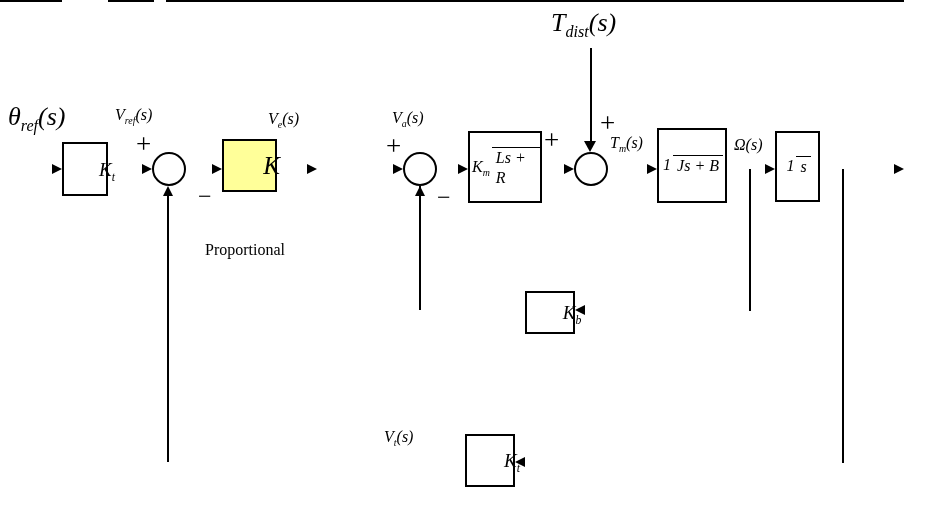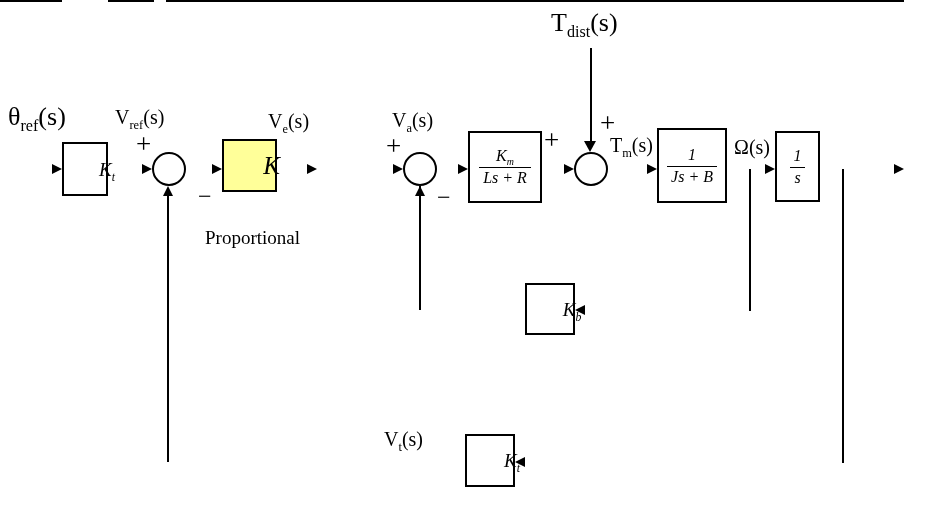--- a/index.html
+++ b/index.html
@@ -24,27 +24,27 @@
   .blk-label { font-style:italic; font-size:19px; line-height:1;margin-left:44px; }
   .blk-label.big { font-size:25px; }
   sub { font-size:62%; line-height:0; }
   .sum {
     position:absolute; width:34px; height:34px; box-sizing:border-box;
     border:2px solid #000; border-radius:50%; background:#fff;
   }
   .sign { position:absolute; line-height:1; font-family:"Liberation Serif","DejaVu Serif",serif; }
   .sign.plus { font-size:27px; }
   .sign.minus { font-size:24px; }
-  .siglabel { position:absolute; white-space:nowrap; line-height:1.1; }
+  .siglabel { position:absolute; font-style:italic; white-space:nowrap; line-height:1.1; }
   .siglabel.big { font-size:26px; }
-  .siglabel.small { font-size:20px; }
-  .frac { display:flex; flex-direction:column; align-items:center; font-size:16px; font-style:italic; line-height:1.25; }
+  .siglabel.small { font-size:16px; }
+  .frac { display:flex; align-items:center; font-size:16px; font-style:italic; line-height:1.25; }
   .frac .den { border-top:1px solid #000; padding:0 4px; }
   .frac .num { padding:0 2px 1px; }
-  .annot { position:absolute; font-style:normal; font-size:19px; line-height:24px; white-space:nowrap; }
+  .annot { position:absolute; font-style:normal; font-size:16px; line-height:24px; white-space:nowrap;margin-top:12px; }
 </style>
 </head>
 <body>
 
 <div class="diagram">
 
   <div class="hline" style="left:0;top:168;width:62px"></div>
   <div class="hline" style="left:108px;top:168;width:46px"></div>
   <div class="hline" style="left:186px;top:168;width:36px"></div>
   <div class="hline" style="left:277px;top:168;width:40px"></div>
@@ -108,21 +108,21 @@
     </span>
   </div>
 
   <div class="block" style="left:775px;top:131px;width:45px;height:71px">
     <span class="frac">
       <span class="num">1</span>
       <span class="den">s</span>
     </span>
   </div>
 
-  <div class="block" style="left:525px;top:283px;width:50px;height:52px">
+  <div class="block" style="left:525px;top:291px;width:50px;height:43px">
     <span class="blk-label"><span>K</span><sub>b</sub></span>
   </div>
 
   <div class="block" style="left:465px;top:434px;width:50px;height:53px">
     <span class="blk-label"><span>K</span><sub>t</sub></span>
   </div>
 
   <div class="sign plus" style="left:136px;top:131px">+</div>
   <div class="sign minus" style="left:198px;top:184px">−</div>
   <div class="sign plus" style="left:386px;top:133px">+</div>

